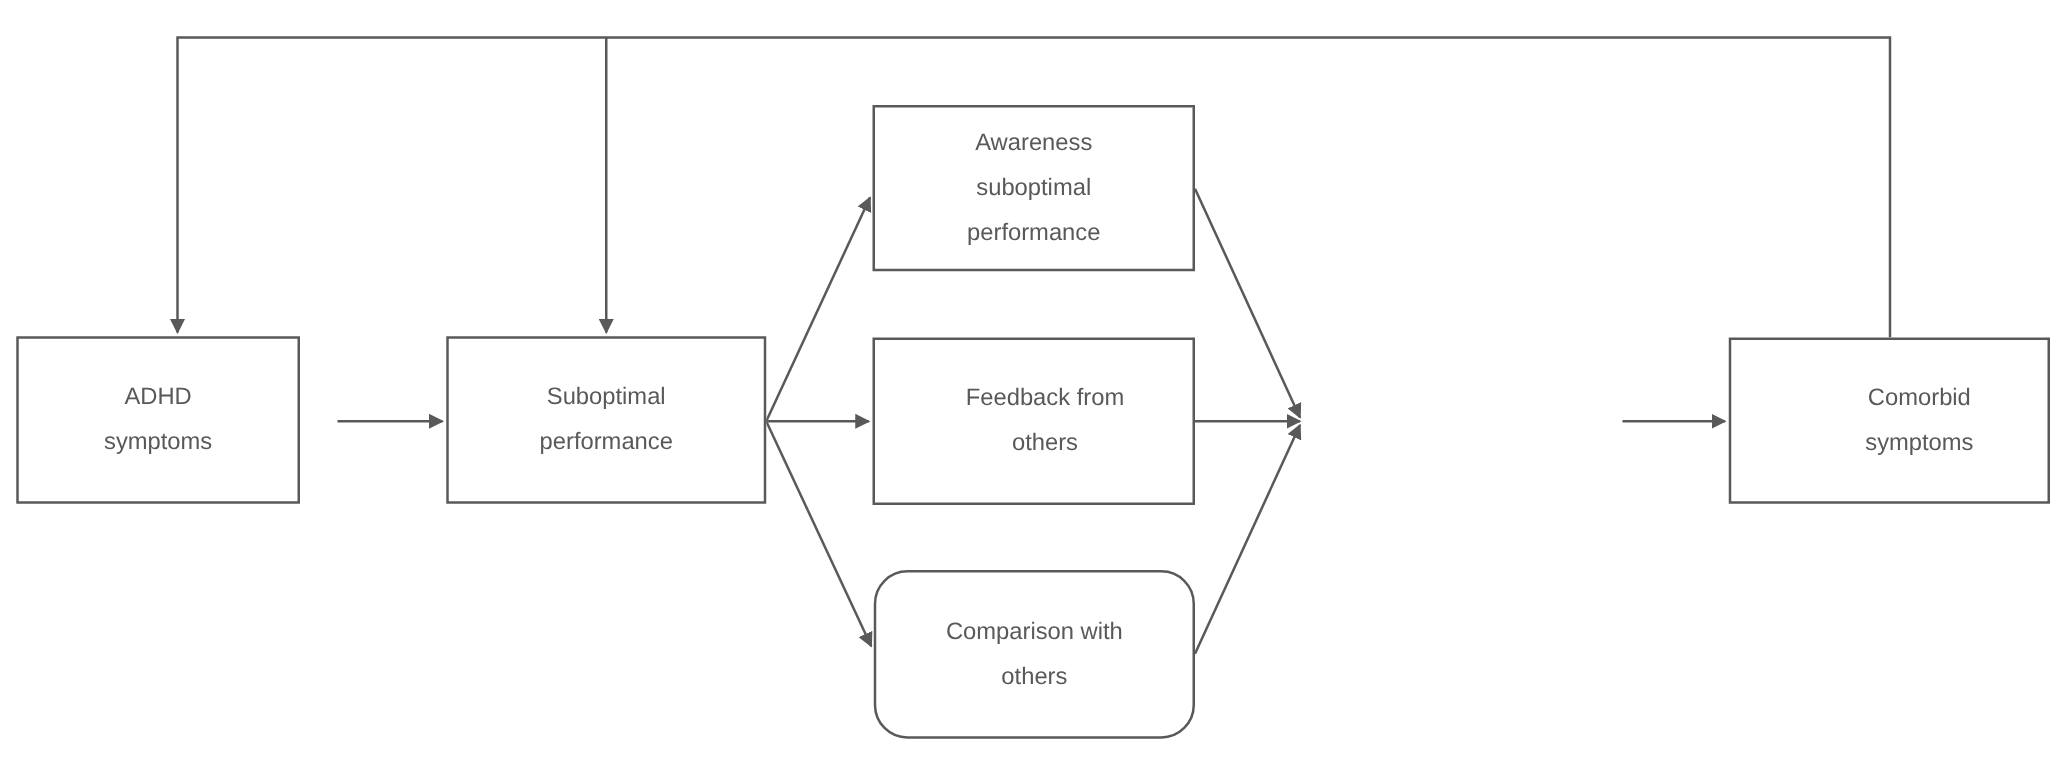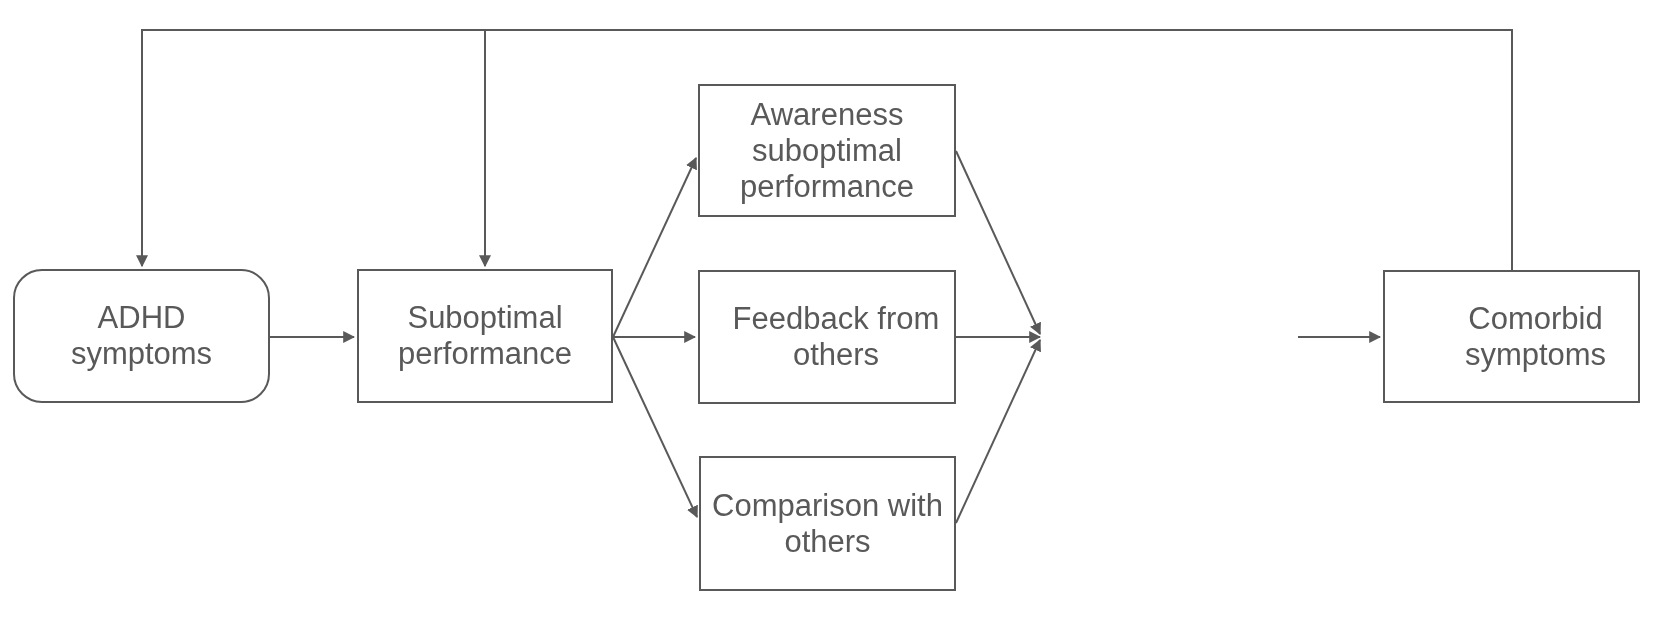--- a/index.html
+++ b/index.html
@@ -36,31 +36,31 @@
     background: var(--fill);
     border: 2px solid var(--stroke);
     display: flex;
     align-items: center;
     justify-content: center;
     text-align: center;
   }
   .node .label {
     white-space: pre-line;
     color: var(--text);
-    font-size: 31px;
+    font-size: 19px;
     line-height: 36px;
   }
   .node.bold .label { font-weight: bold; }
 
   
-  .n-adhd        { left: 13px;   top: 269px; width: 257px; height: 134px; border-radius: 29px; }
+  .n-adhd        { left: 13px;   top: 269px; width: 227px; height: 134px; }
   .n-suboptimal  { left: 357px;  top: 269px; width: 256px; height: 134px; }
   .n-awareness   { left: 698px;  top: 84px;  width: 258px; height: 133px; }
   .n-feedback    { left: 698px;  top: 270px; width: 258px; height: 134px; padding-left: 18px; }
-  .n-comparison  { left: 699px;  top: 456px; width: 257px; height: 135px; }
+  .n-comparison  { left: 699px;  top: 456px; width: 257px; height: 135px; border-radius: 27px; }
   .n-low         { left: 1043px; top: 270px; width: 255px; height: 133px; }
   .n-comorbid    { left: 1383px; top: 270px; width: 257px; height: 133px; padding-left: 48px; }
 </style>
 </head>
 <body>
 
 <div class="canvas">
 
   <svg class="connectors" viewBox="0 0 1656 624" xmlns="http://www.w3.org/2000/svg">
     <defs>

